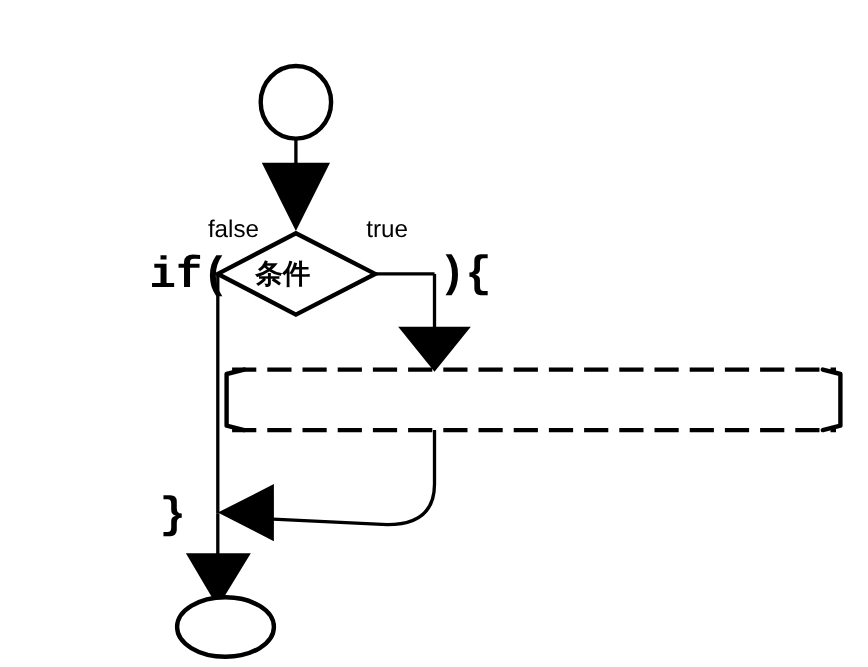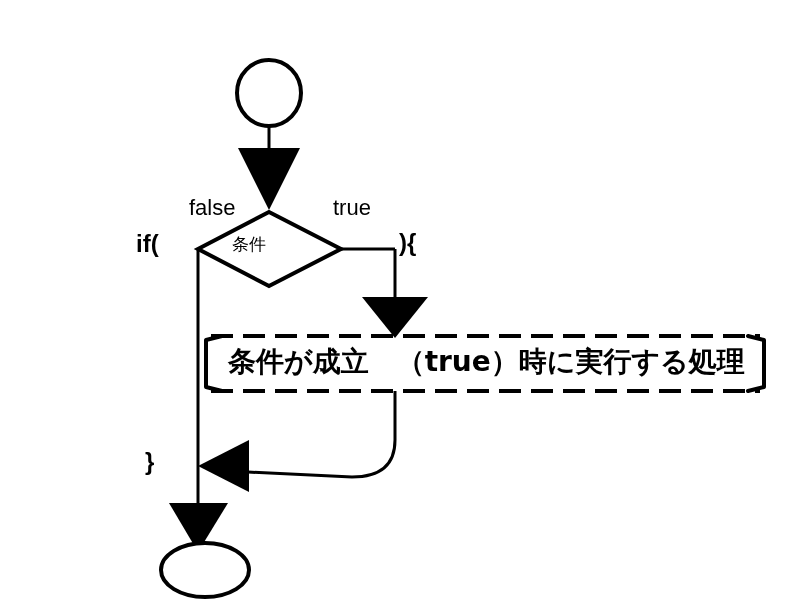--- a/index.html
+++ b/index.html
@@ -27,27 +27,27 @@
     color: #000000;
     white-space: pre;
     line-height: 1;
   }
   .lbl-branch {
     font-size: 22px;
     font-weight: 400;
     font-family: "Liberation Sans", sans-serif;
   }
   .lbl-code {
-    font-size: 24px;
+    font-size: 40px;
     font-weight: bold;
-    font-family: Liberation Sans, sans-serif;
+    font-family: Liberation Mono, monospace;
   }
   .lbl-diamond {
-    font-size: 17px;
-    font-weight: normal;
+    font-size: 25px;
+    font-weight: bold;
     font-family: "DejaVu Sans", sans-serif;
   }
   .lbl-process {
     font-size: 28px;
     font-weight: bold;
     font-family: "DejaVu Sans", sans-serif;
   }
 </style>
 </head>
 <body>
@@ -88,15 +88,14 @@
   <div class="lbl lbl-branch" style="left:333px; top:197px;">true</div>
 
   <div class="lbl lbl-code" style="left:136px; top:232px;">if(</div>
 
   <div class="lbl lbl-code" style="left:399px; top:231px;">){</div>
 
   <div class="lbl lbl-code" style="left:145px; top:450px;">}</div>
 
   <div class="lbl lbl-diamond" style="left:232px; top:236px;">条件</div>
 
-  <div class="lbl lbl-process" style="left:228px; top:348px;">条件が成立　（true）時に実行する処理</div>
 
 </div>
 
 </body></html>

